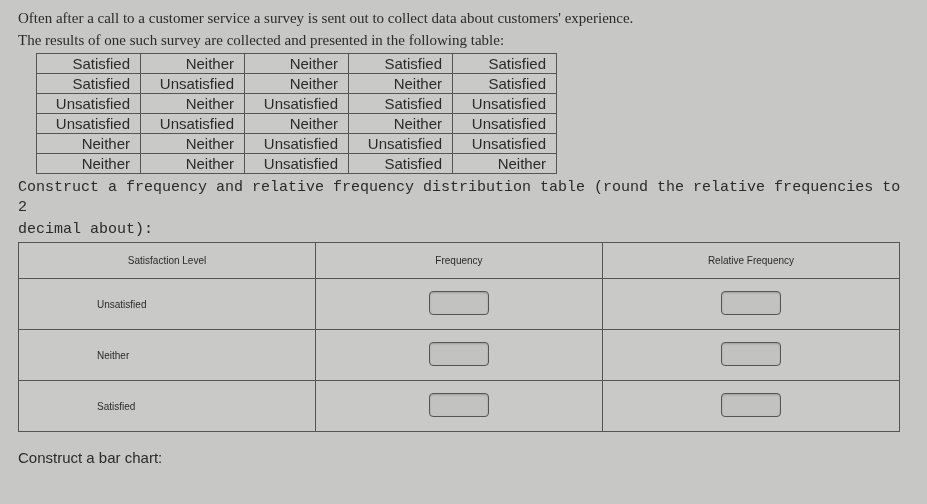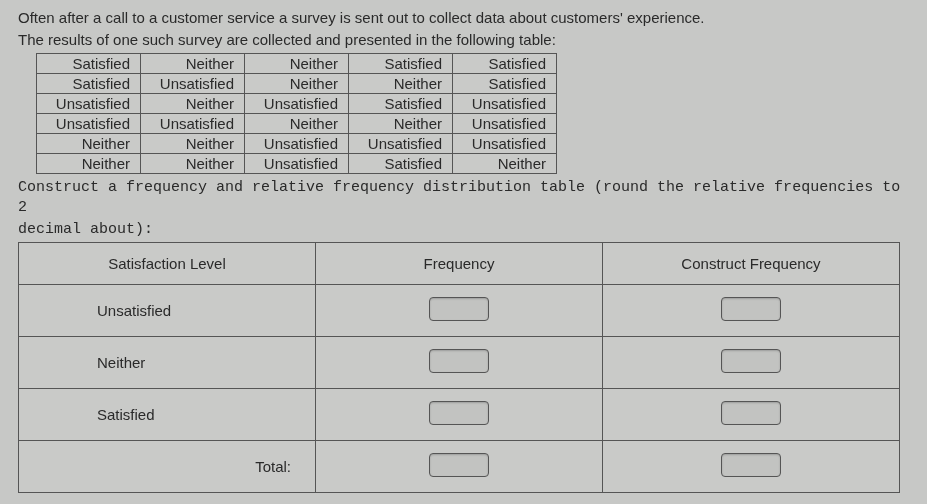--- a/index.html
+++ b/index.html
@@ -6,21 +6,21 @@
     body {
       width: 927px;
       height: 504px;
       background: #c7c8c6;
       font-family: Verdana, Geneva, sans-serif;
       font-size: 15px;
       color: #2a2a2a;
       padding: 8px 18px;
       overflow: hidden;
     }
-    .intro-text { line-height: 1.35; margin-bottom: 2px; }
+    .intro-text { line-height: 1.35; margin-bottom: 2px; font-family: Liberation Serif, serif; }
     .data-table {
       border-collapse: collapse;
       margin-left: 18px;
       margin-bottom: 4px;
     }
     .data-table td {
       border: 1px solid #555;
       padding: 1px 10px;
       text-align: right;
       min-width: 104px;
@@ -29,21 +29,21 @@
     }
     .instruction { line-height: 1.35; margin-bottom: 2px; font-family: Liberation Mono, monospace; }
     .freq-table {
       border-collapse: collapse;
       width: 100%;
       max-width: 882px;
     }
     .freq-table th, .freq-table td {
       border: 1px solid #555;
       padding: 12px 10px;
-      font-size: 15px;
+      font-size: 10px;
       background: #c9cac8;
       font-weight: normal;
     }
     .freq-table th { text-align: center; }
     .freq-table td.level { text-align: left; padding-left: 78px; }
     .freq-table td.total-label { text-align: right; padding-right: 24px; }
     .freq-table td.input-cell { text-align: center; }
     .input-box {
       display: inline-block;
       width: 60px;
@@ -112,40 +112,35 @@
 </table>
 
 <div class="instruction">Construct a frequency and relative frequency distribution table (round the relative frequencies to 2</div>
 <div class="instruction">decimal about):</div>
 
 <table class="freq-table">
   <thead>
     <tr>
       <th class="c1">Satisfaction Level</th>
       <th class="c2">Frequency</th>
-      <th class="c3">Construct Frequency</th>
+      <th class="c3">Relative Frequency</th>
     </tr>
   </thead>
   <tbody id="freq-body">
       <tr>
         <td class="level c1">Unsatisfied</td>
         <td class="input-cell c2"><span class="input-box"></span></td>
         <td class="input-cell c3"><span class="input-box"></span></td>
       </tr>
       <tr>
         <td class="level c1">Neither</td>
         <td class="input-cell c2"><span class="input-box"></span></td>
         <td class="input-cell c3"><span class="input-box"></span></td>
       </tr>
       <tr>
         <td class="level c1">Satisfied</td>
         <td class="input-cell c2"><span class="input-box"></span></td>
         <td class="input-cell c3"><span class="input-box"></span></td>
       </tr>
-      <tr>
-        <td class="total-label c1">Total:</td>
-        <td class="input-cell c2"><span class="input-box"></span></td>
-        <td class="input-cell c3"><span class="input-box"></span></td>
-      </tr>
     </tbody>
 </table>
 
 <div class="footer-text">Construct a bar chart:</div>
 
 </body></html>

